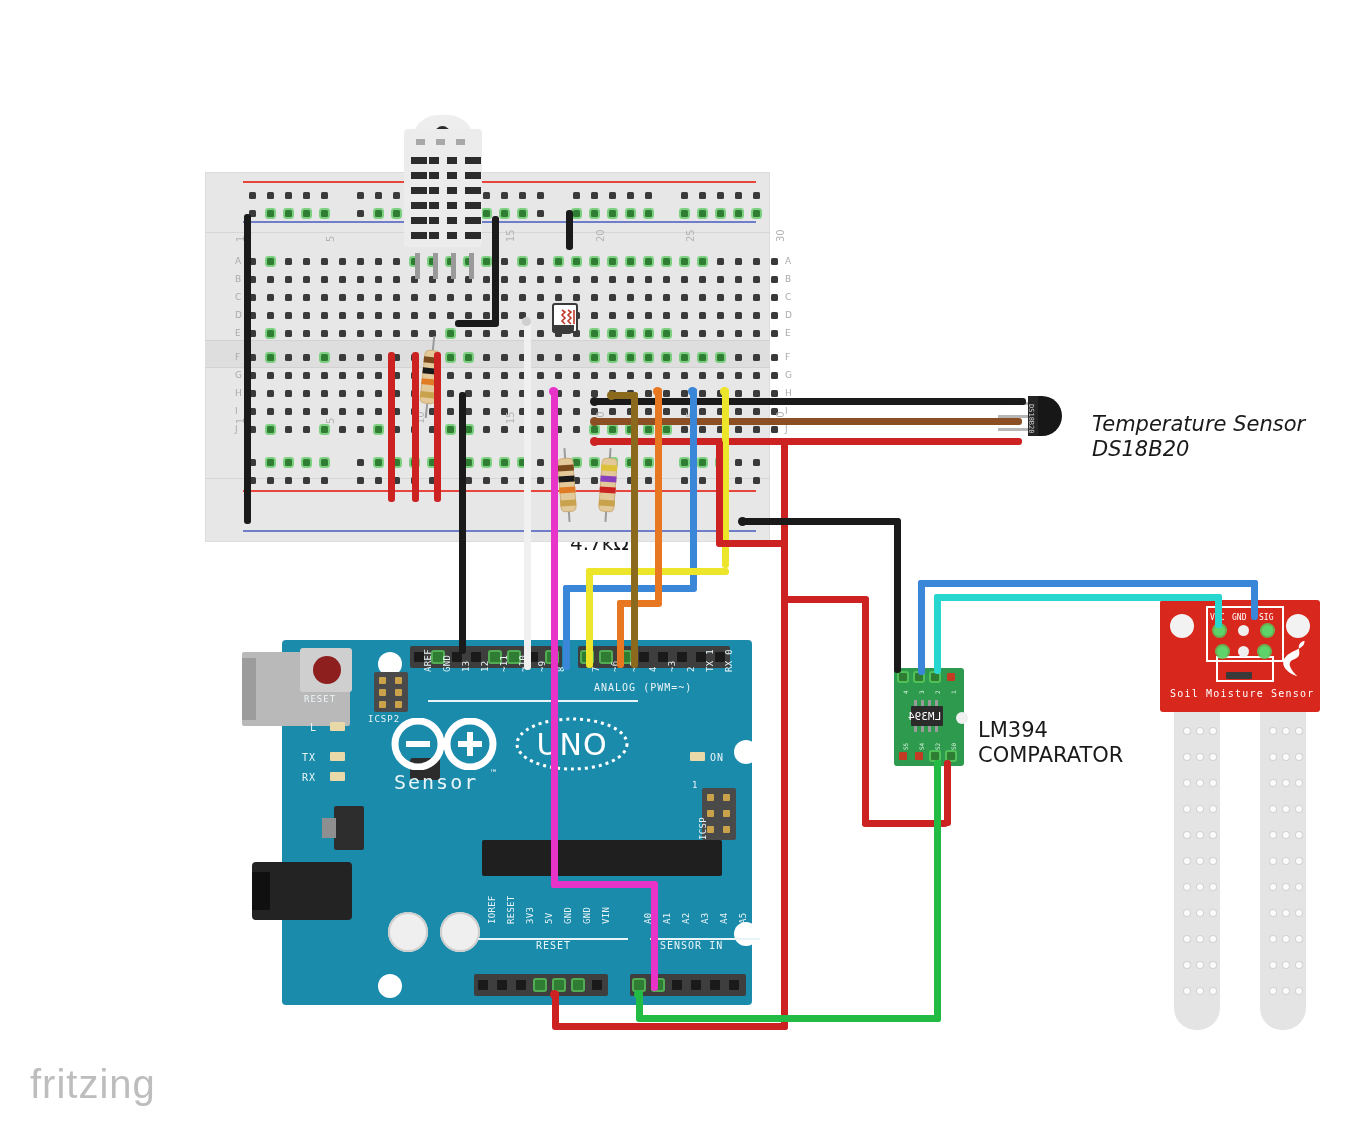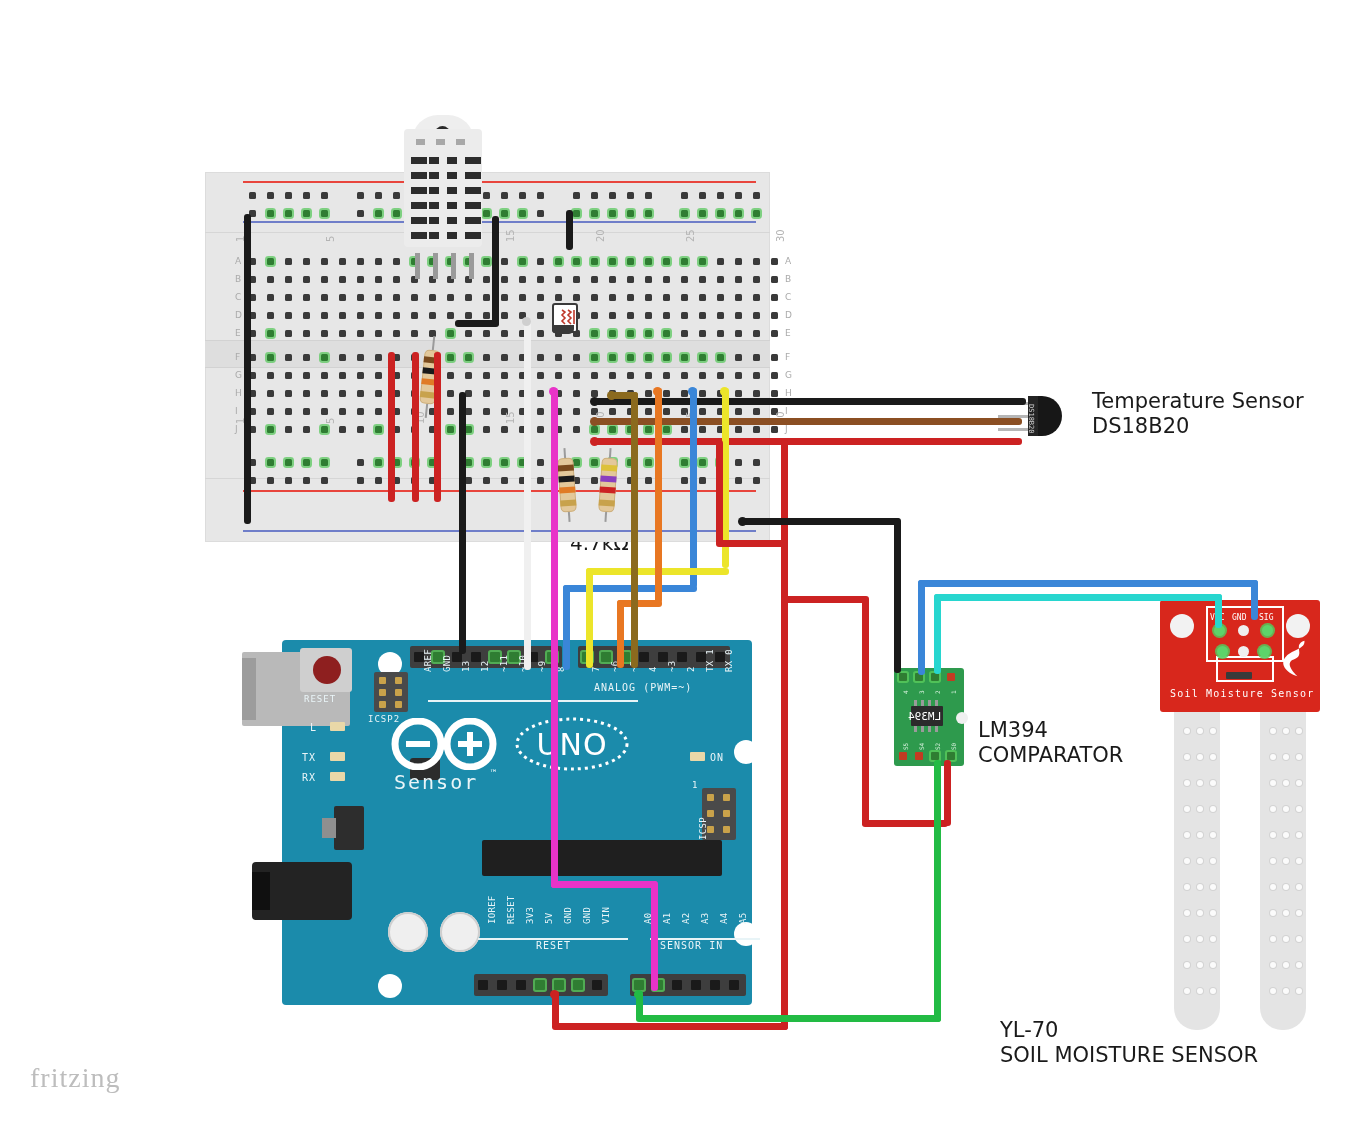--- a/index.html
+++ b/index.html
@@ -89,35 +89,34 @@
   .soil-pad.g{background:#5dd36a;box-shadow:0 0 0 2px rgba(86,200,90,.85);}
   .soil-plab{position:absolute;font-size:8px;color:#ffffff;font-family:"DejaVu Sans Mono",monospace;}
   .soil-name{position:absolute;left:10px;top:88px;font-size:10px;color:#ffffff;
              font-family:"DejaVu Sans Mono",monospace;letter-spacing:1.2px;}
   .soil-blk{position:absolute;left:66px;top:72px;width:26px;height:7px;background:#3a3a3a;border-radius:1px;}
   .prong{position:absolute;top:110px;width:46px;height:320px;background:#e4e4e4;border-radius:0 0 22px 22px;}
   .prong-dot{position:absolute;width:6px;height:6px;border-radius:50%;background:#fbfbfb;box-shadow:0 0 0 1px #d3d3d3;}
   .swirl{position:absolute;right:10px;top:46px;font-size:34px;color:#ffffff;
          font-family:"DejaVu Sans",sans-serif;transform:rotate(8deg);}
 
-  #fritzing-logo{position:absolute;left:30px;top:1062px;font-size:28px;color:#bdbdbd;
-                 font-family:Liberation Serif, serif;letter-spacing:1px;}
+  #fritzing-logo{position:absolute;left:30px;top:1062px;font-size:40px;color:#bdbdbd;
+                 font-family:Liberation Sans, sans-serif;letter-spacing:1px;}
 </style>
 </head>
 <body>
 
 <div id="stage">
 
   <div class="lbl lbl-md" style="left:462px;top:348px;">10kΩ</div>
   <div class="lbl lbl-md" style="left:578px;top:344px;">LDR</div>
   <div class="lbl lbl-md" style="left:486px;top:456px;">10kΩ</div>
   <div class="lbl lbl-md" style="left:570px;top:532px;">4.7kΩ</div>
-  <div class="lbl lbl-lg" style="left:1092px;top:389px;"><div>Temperature Sensor</div><div>DS18B20</div></div>
+  <div class="lbl lbl-lg" style="left:1092px;top:412px;font-style:italic;"><div>Temperature Sensor</div><div>DS18B20</div></div>
   <div class="lbl lbl-lg" style="left:978px;top:718px;"><div>LM394</div><div>COMPARATOR</div></div>
-  <div class="lbl lbl-lg" style="left:1000px;top:1018px;"><div>YL-70</div><div>SOIL MOISTURE SENSOR</div></div>
   <div id="fritzing-logo">fritzing</div>
 
   <div id="breadboard">
     <div class="bb-railline bb-red" style="top:9px;"></div>
     <div class="bb-railline bb-blue" style="top:49px;"></div>
     <div class="bb-groove" style="top:60px;"></div>
     <div class="bb-center" style="top:168px;"></div>
     <div class="bb-groove" style="top:306px;"></div>
     <div class="bb-railline bb-red" style="top:318px;"></div>
     <div class="bb-railline bb-blue" style="top:358px;"></div>

